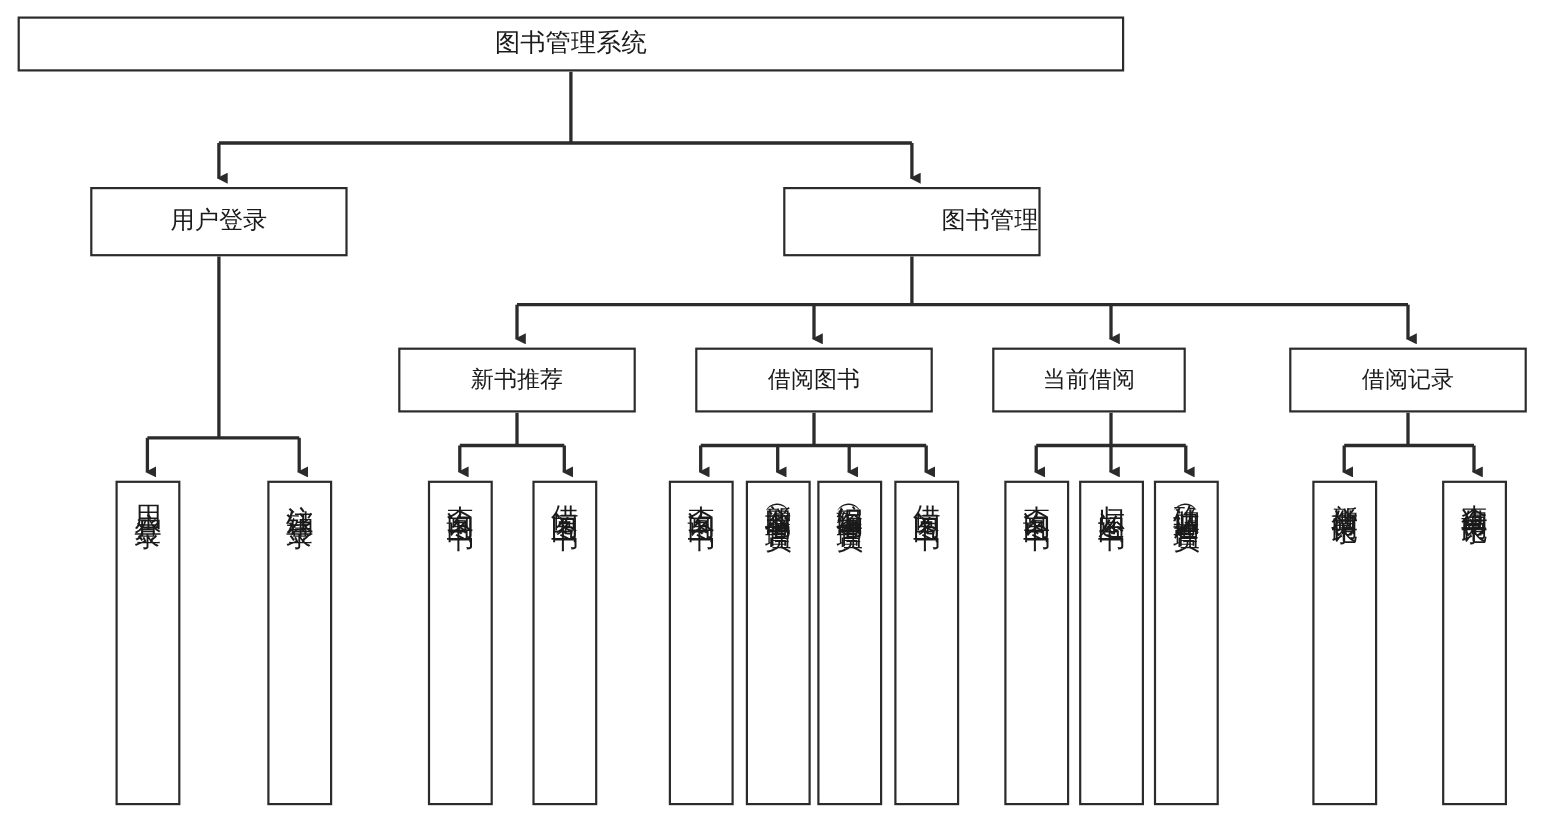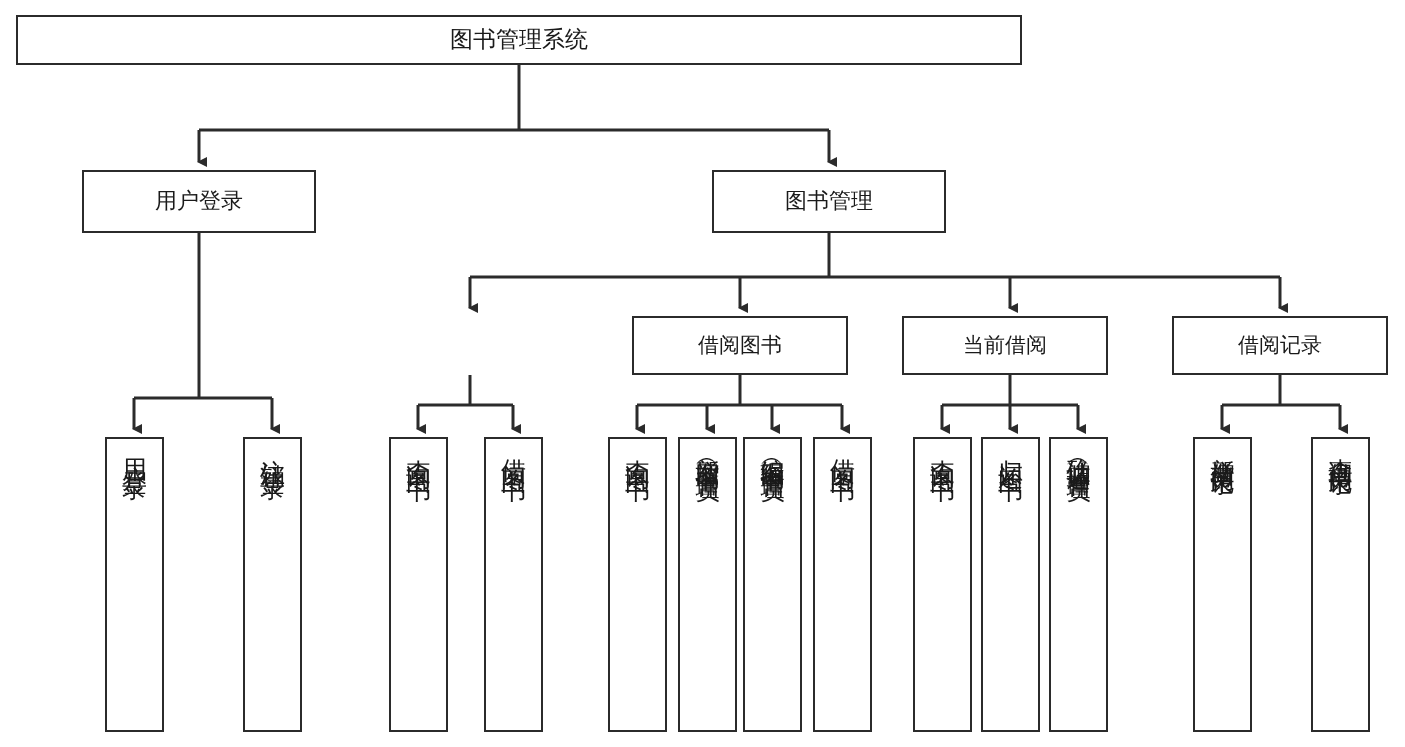--- a/index.html
+++ b/index.html
@@ -111,28 +111,31 @@
     </g>
   </svg>
 
   <div class="node root" style="left:16px;top:15px;width:1006px;height:50px;">
     <span class="lbl">图书管理系统</span>
   </div>
 
   <div class="node lvl2" style="left:82px;top:170px;width:234px;height:63px;">
     <span class="lbl">用户登录</span>
   </div>
-  <div class="node lvl2" style="left:712px;top:170px;width:234px;height:63px;">
+  <div class="node lvl2" style="left:712px;top:170px;width:234px;height:63px;justify-content:flex-end;">
     <span class="lbl">图书管理</span>
   </div>
 
+  <div class="node lvl3" style="left:362px;top:316px;width:216px;height:59px;">
+    <span class="lbl">新书推荐</span>
+  </div>
   <div class="node lvl3" style="left:632px;top:316px;width:216px;height:59px;">
     <span class="lbl">借阅图书</span>
   </div>
-  <div class="node lvl3" style="left:902px;top:316px;width:206px;height:59px;">
+  <div class="node lvl3" style="left:902px;top:316px;width:176px;height:59px;">
     <span class="lbl">当前借阅</span>
   </div>
   <div class="node lvl3" style="left:1172px;top:316px;width:216px;height:59px;">
     <span class="lbl">借阅记录</span>
   </div>
 
   <div class="node leaf" style="left:105px;top:437px;width:59px;height:295px;">
     <span class="lbl">用户登录</span>
   </div>
   <div class="node leaf" style="left:243px;top:437px;width:59px;height:295px;">

